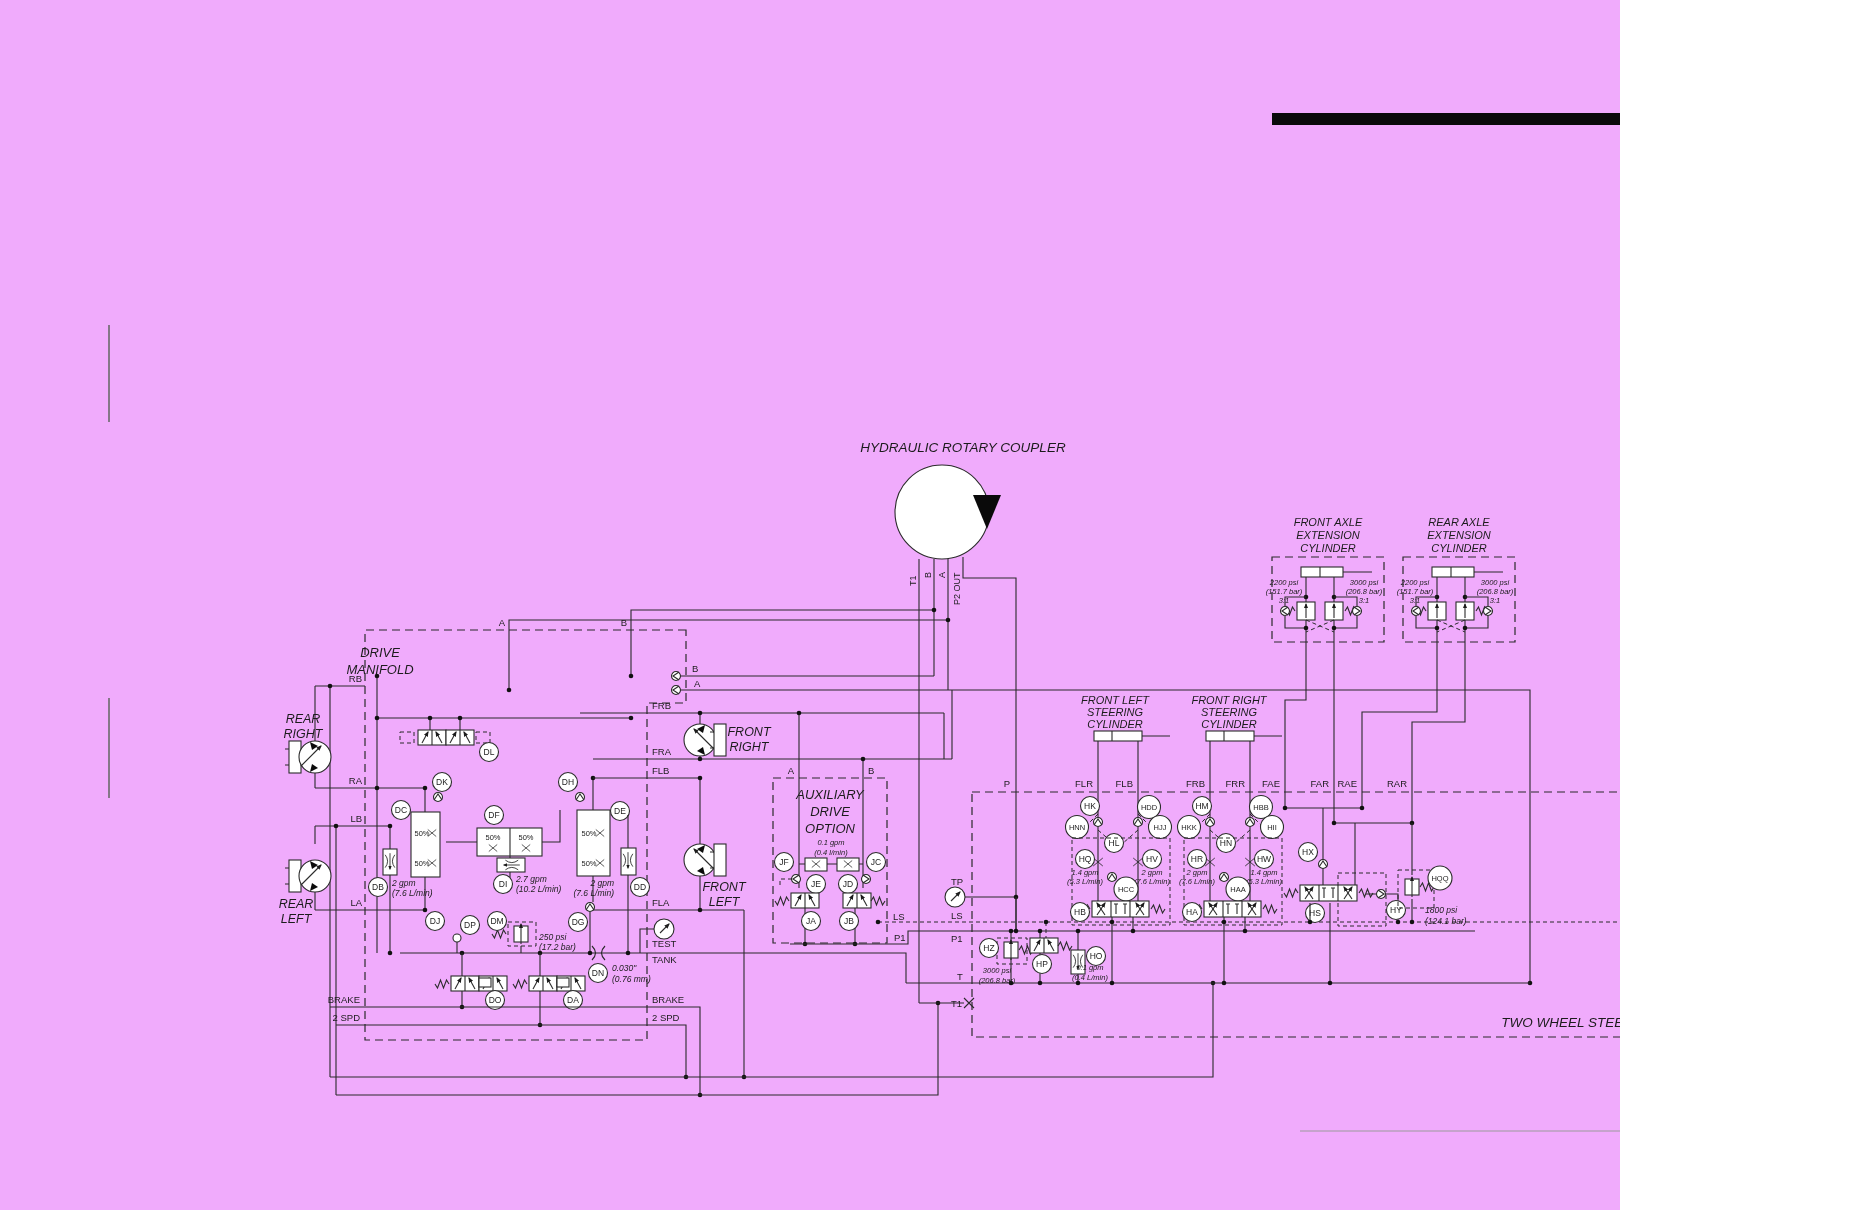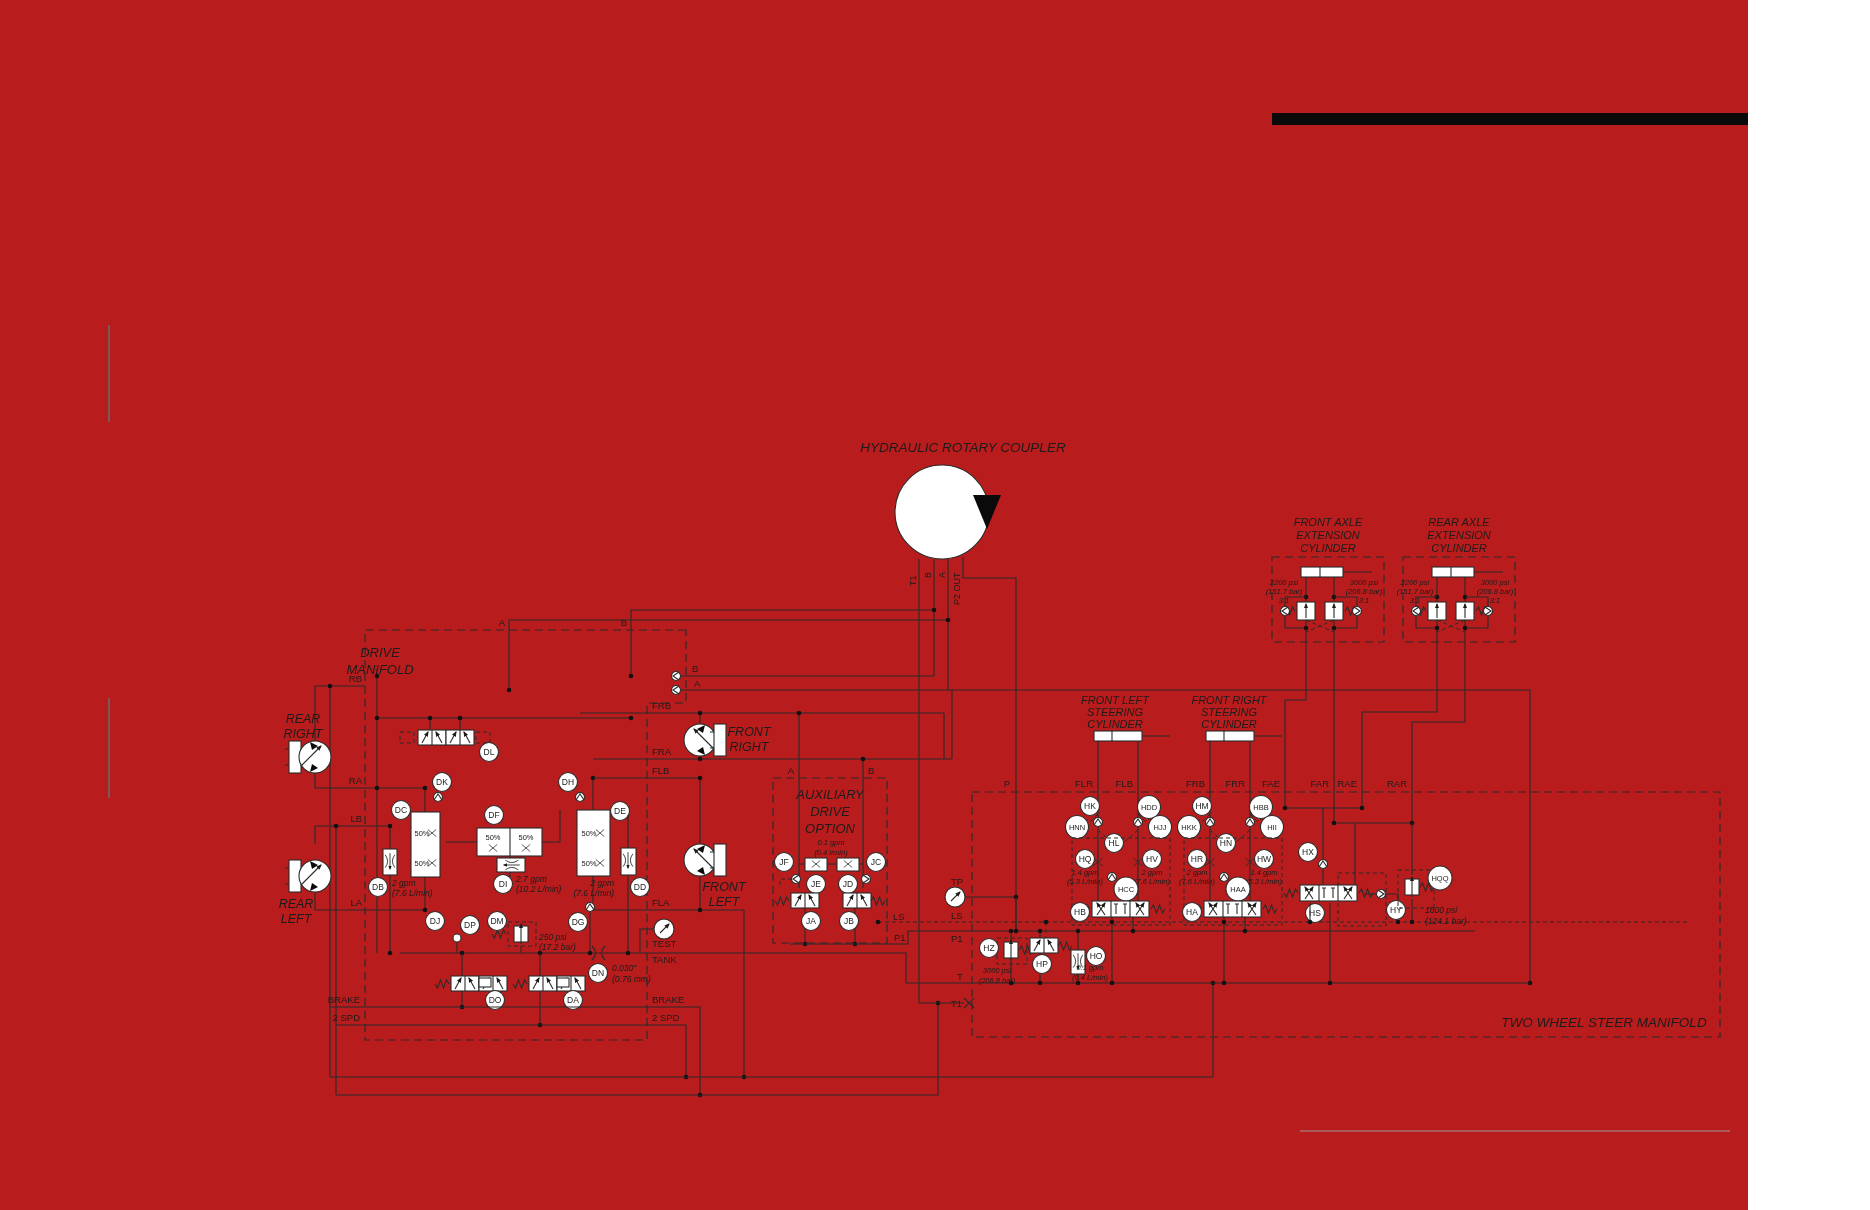--- a/index.html
+++ b/index.html
@@ -1,16 +1,16 @@
 <!DOCTYPE html>
 <html><head>
 <meta charset="utf-8">
 <style>
   html,body{margin:0;padding:0;background:#ffffff;}
-  .stage{width:1748px;height:1210px;position:relative;background:#b91c1c;overflow:hidden;text-align:right;}
+  .stage{width:1620px;height:1210px;position:relative;background:#f0abfc;overflow:hidden;text-align:right;}
   svg{display:block;}
   text{font-family:"Liberation Sans",sans-serif;fill:#1c1c1c;}
   .w{stroke:#2b2b2b;stroke-width:1.1;fill:none;}
   .wd{stroke:#2b2b2b;stroke-width:1.2;fill:none;stroke-dasharray:8 5;}
   .wd2{stroke:#2b2b2b;stroke-width:1;fill:none;stroke-dasharray:4 3;}
   .dot{fill:#111;stroke:none;}
   .blk{fill:#0a0a0a;stroke:none;}
   .badge circle{fill:#fff;stroke:#2b2b2b;stroke-width:1.1;}
   .tb{font-size:8.5px;text-anchor:middle;}
   .tb3{font-size:7.5px;text-anchor:middle;}

